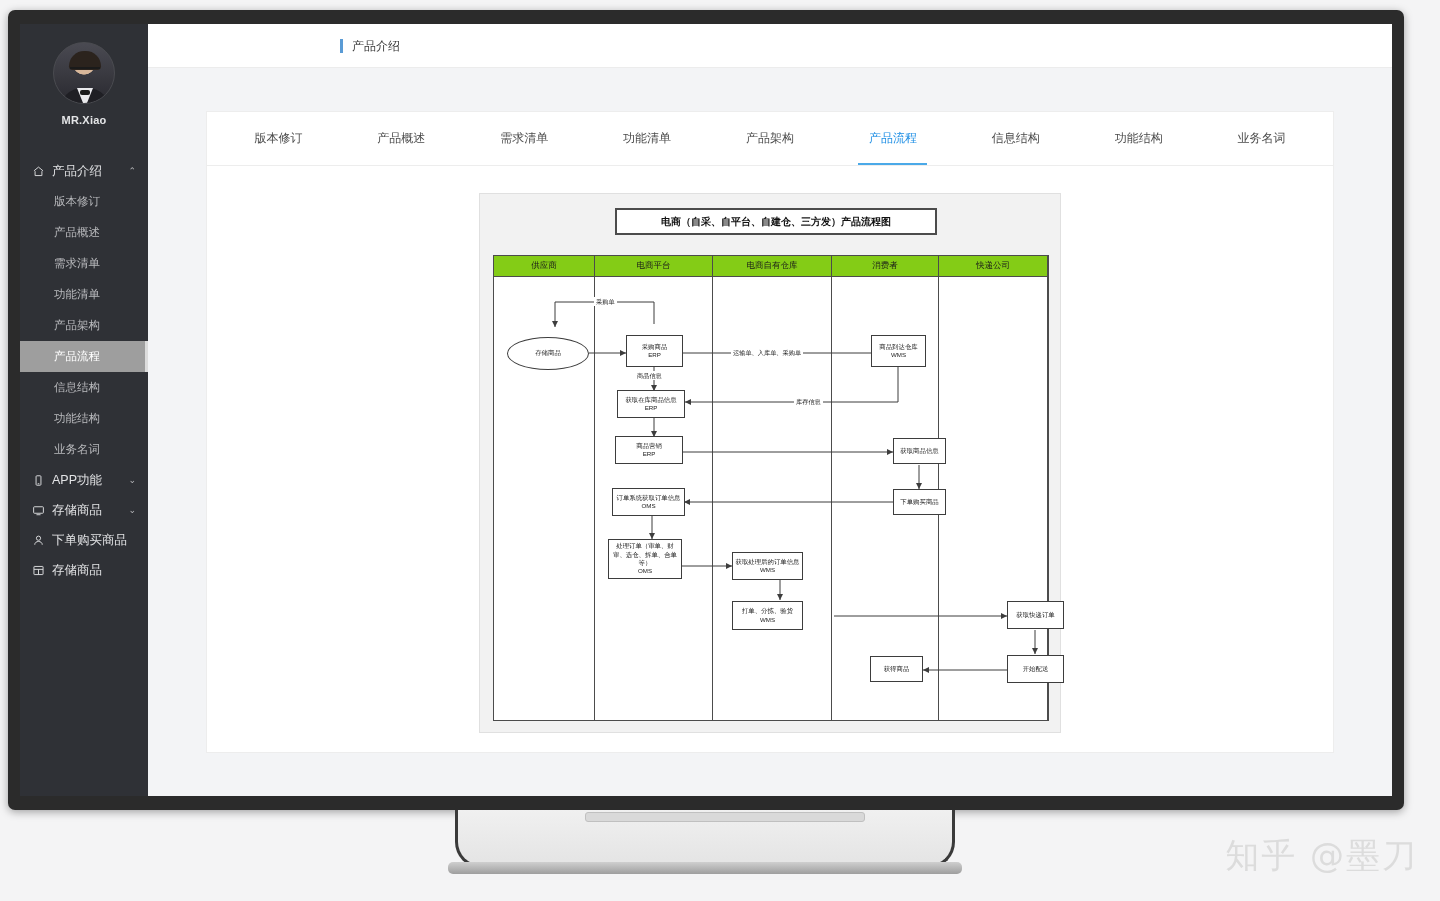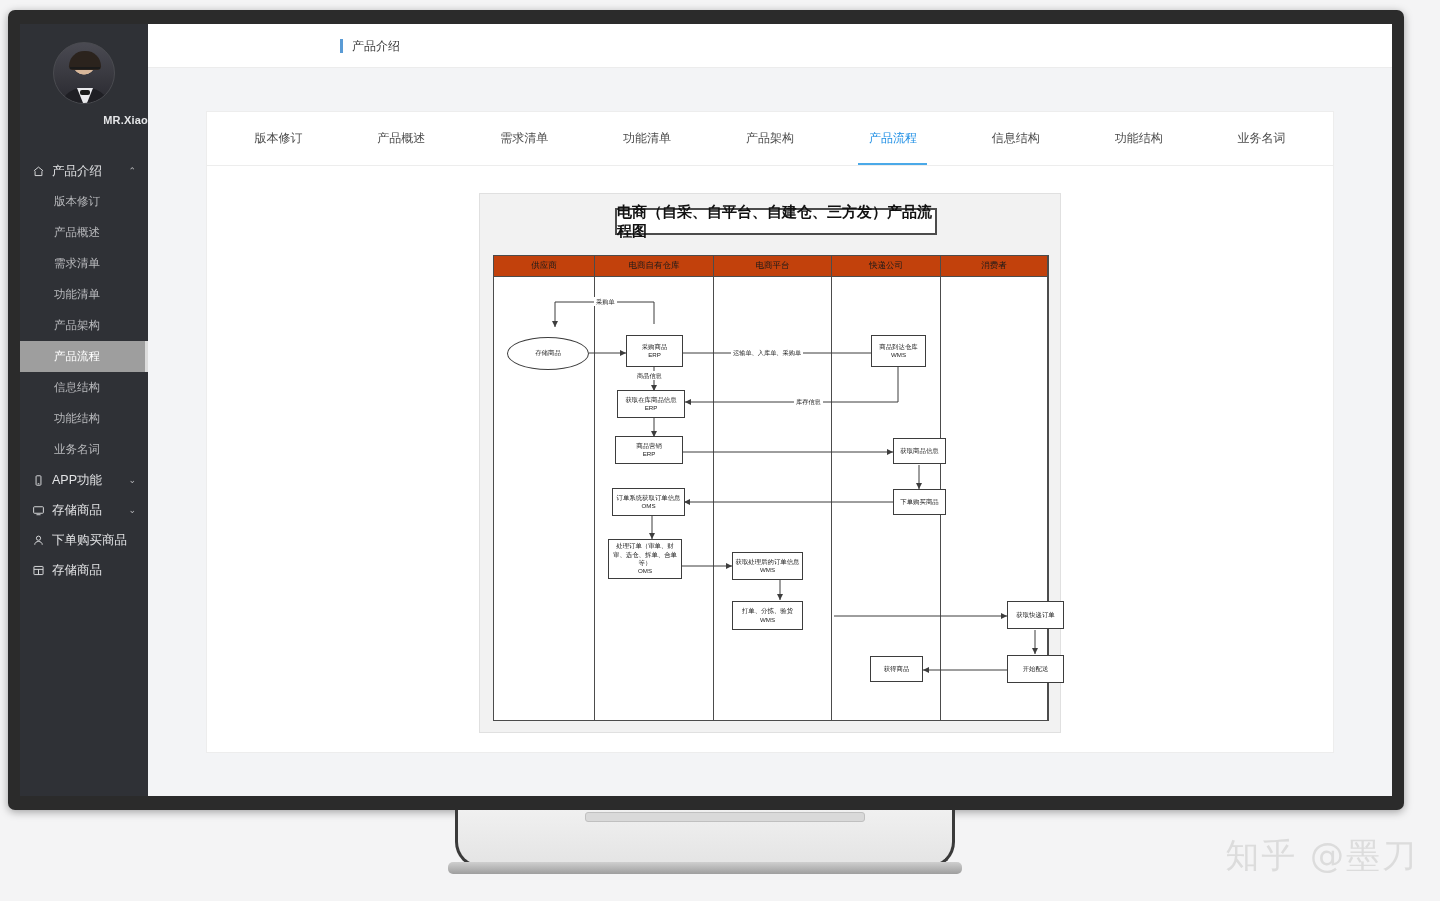--- a/index.html
+++ b/index.html
@@ -79,21 +79,21 @@
   }
   #avatar .shirt {
     position:absolute; left:23px; top:45px; width:16px; height:20px;
     background:#e9e9ec; clip-path: polygon(50% 100%, 0 0, 100% 0);
   }
   #avatar .bow {
     position:absolute; left:26px; top:47px; width:10px; height:5px;
     background:#1a1a1a; border-radius:2px;
   }
   #user-name {
-    text-align:right; margin-top:10px; font-size:11px;
+    text-align:center; margin-top:10px; font-size:11px;
     color:#e4e5e7; font-weight:bold; letter-spacing:.2px;
   }
   #nav { margin-top: 30px; }
   .nav-group-head {
     display:flex; align-items:center; gap:7px;
     height:30px; padding-left:12px; font-size:12.5px; color:#e2e3e5;
     cursor:pointer;
   }
   .nav-group-head .caret { margin-left:auto; margin-right:12px; font-size:9px; color:#b7b8bb; }
   .nav-sub {
@@ -139,34 +139,34 @@
   
   #chart-area { padding:27px 0 0 0; display:flex; justify-content:center; }
   #flow {
     width:582px; height:540px; background:#f2f2f2;
     border:1px solid #e0e0e0; position:relative;
   }
   #flow-title {
     position:absolute; left:135px; top:14px; width:322px; height:27px;
     border:2px solid #4c4c4c; background:#fff;
     display:flex; align-items:center; justify-content:center;
-    font-size:15px; font-weight:bold; color:#111;
+    font-size:10px; font-weight:bold; color:#111;
     font-family:Liberation Serif, serif;
   }
   #lanes {
     position:absolute; left:13px; top:61px; width:556px; height:466px;
     border:1px solid #4c4c4c; background:#fff;
     display:flex;
   }
   .lane { border-right:1px solid #4c4c4c; height:100%; position:relative; }
   .lane:last-child { border-right:none; }
   .lane-head {
     height:21px; border-bottom:1px solid #4c4c4c;
     display:flex; align-items:center; justify-content:center;
-    font-size:8.5px; color:#1a1a1a; background:#c2410c;
+    font-size:8.5px; color:#1a1a1a; background:#84cc16;
   }
   .lane-body { position:relative; height:calc(100% - 21px); }
   #svg-layer { position:absolute; left:0; top:0; width:556px; height:466px; pointer-events:none; }
 
   .node {
     position:absolute; border:1px solid #3d3d3d; background:#fff;
     display:flex; flex-direction:column; align-items:center; justify-content:center;
     font-size:6.4px; line-height:1.35; color:#1a1a1a; text-align:center;
     padding:1px 2px;
   }
@@ -329,34 +329,34 @@
           <div id="chart-area">
             <div id="flow">
 
               <div id="flow-title">电商（自采、自平台、自建仓、三方发）产品流程图</div>
 
               <div id="lanes">
                 <div class="lane" style="width:101px">
                   <div class="lane-head">供应商</div>
                   <div class="lane-body"></div>
                 </div>
+                <div class="lane" style="width:118px">
+                  <div class="lane-head">电商平台</div>
+                  <div class="lane-body"></div>
+                </div>
                 <div class="lane" style="width:119px">
                   <div class="lane-head">电商自有仓库</div>
                   <div class="lane-body"></div>
                 </div>
-                <div class="lane" style="width:118px">
-                  <div class="lane-head">电商平台</div>
+                <div class="lane" style="width:107px">
+                  <div class="lane-head">消费者</div>
                   <div class="lane-body"></div>
                 </div>
                 <div class="lane" style="width:109px">
                   <div class="lane-head">快递公司</div>
-                  <div class="lane-body"></div>
-                </div>
-                <div class="lane" style="width:107px">
-                  <div class="lane-head">消费者</div>
                   <div class="lane-body"></div>
                 </div>
 
                 <svg id="svg-layer">
                   <defs>
                     <marker id="ar" markerWidth="7" markerHeight="7" refX="6" refY="3" orient="auto">
                       <path d="M0,0 L6,3 L0,6 z" fill="#3d3d3d"></path>
                     </marker>
                   </defs>
                   <g stroke="#3d3d3d" stroke-width="1" fill="none">

